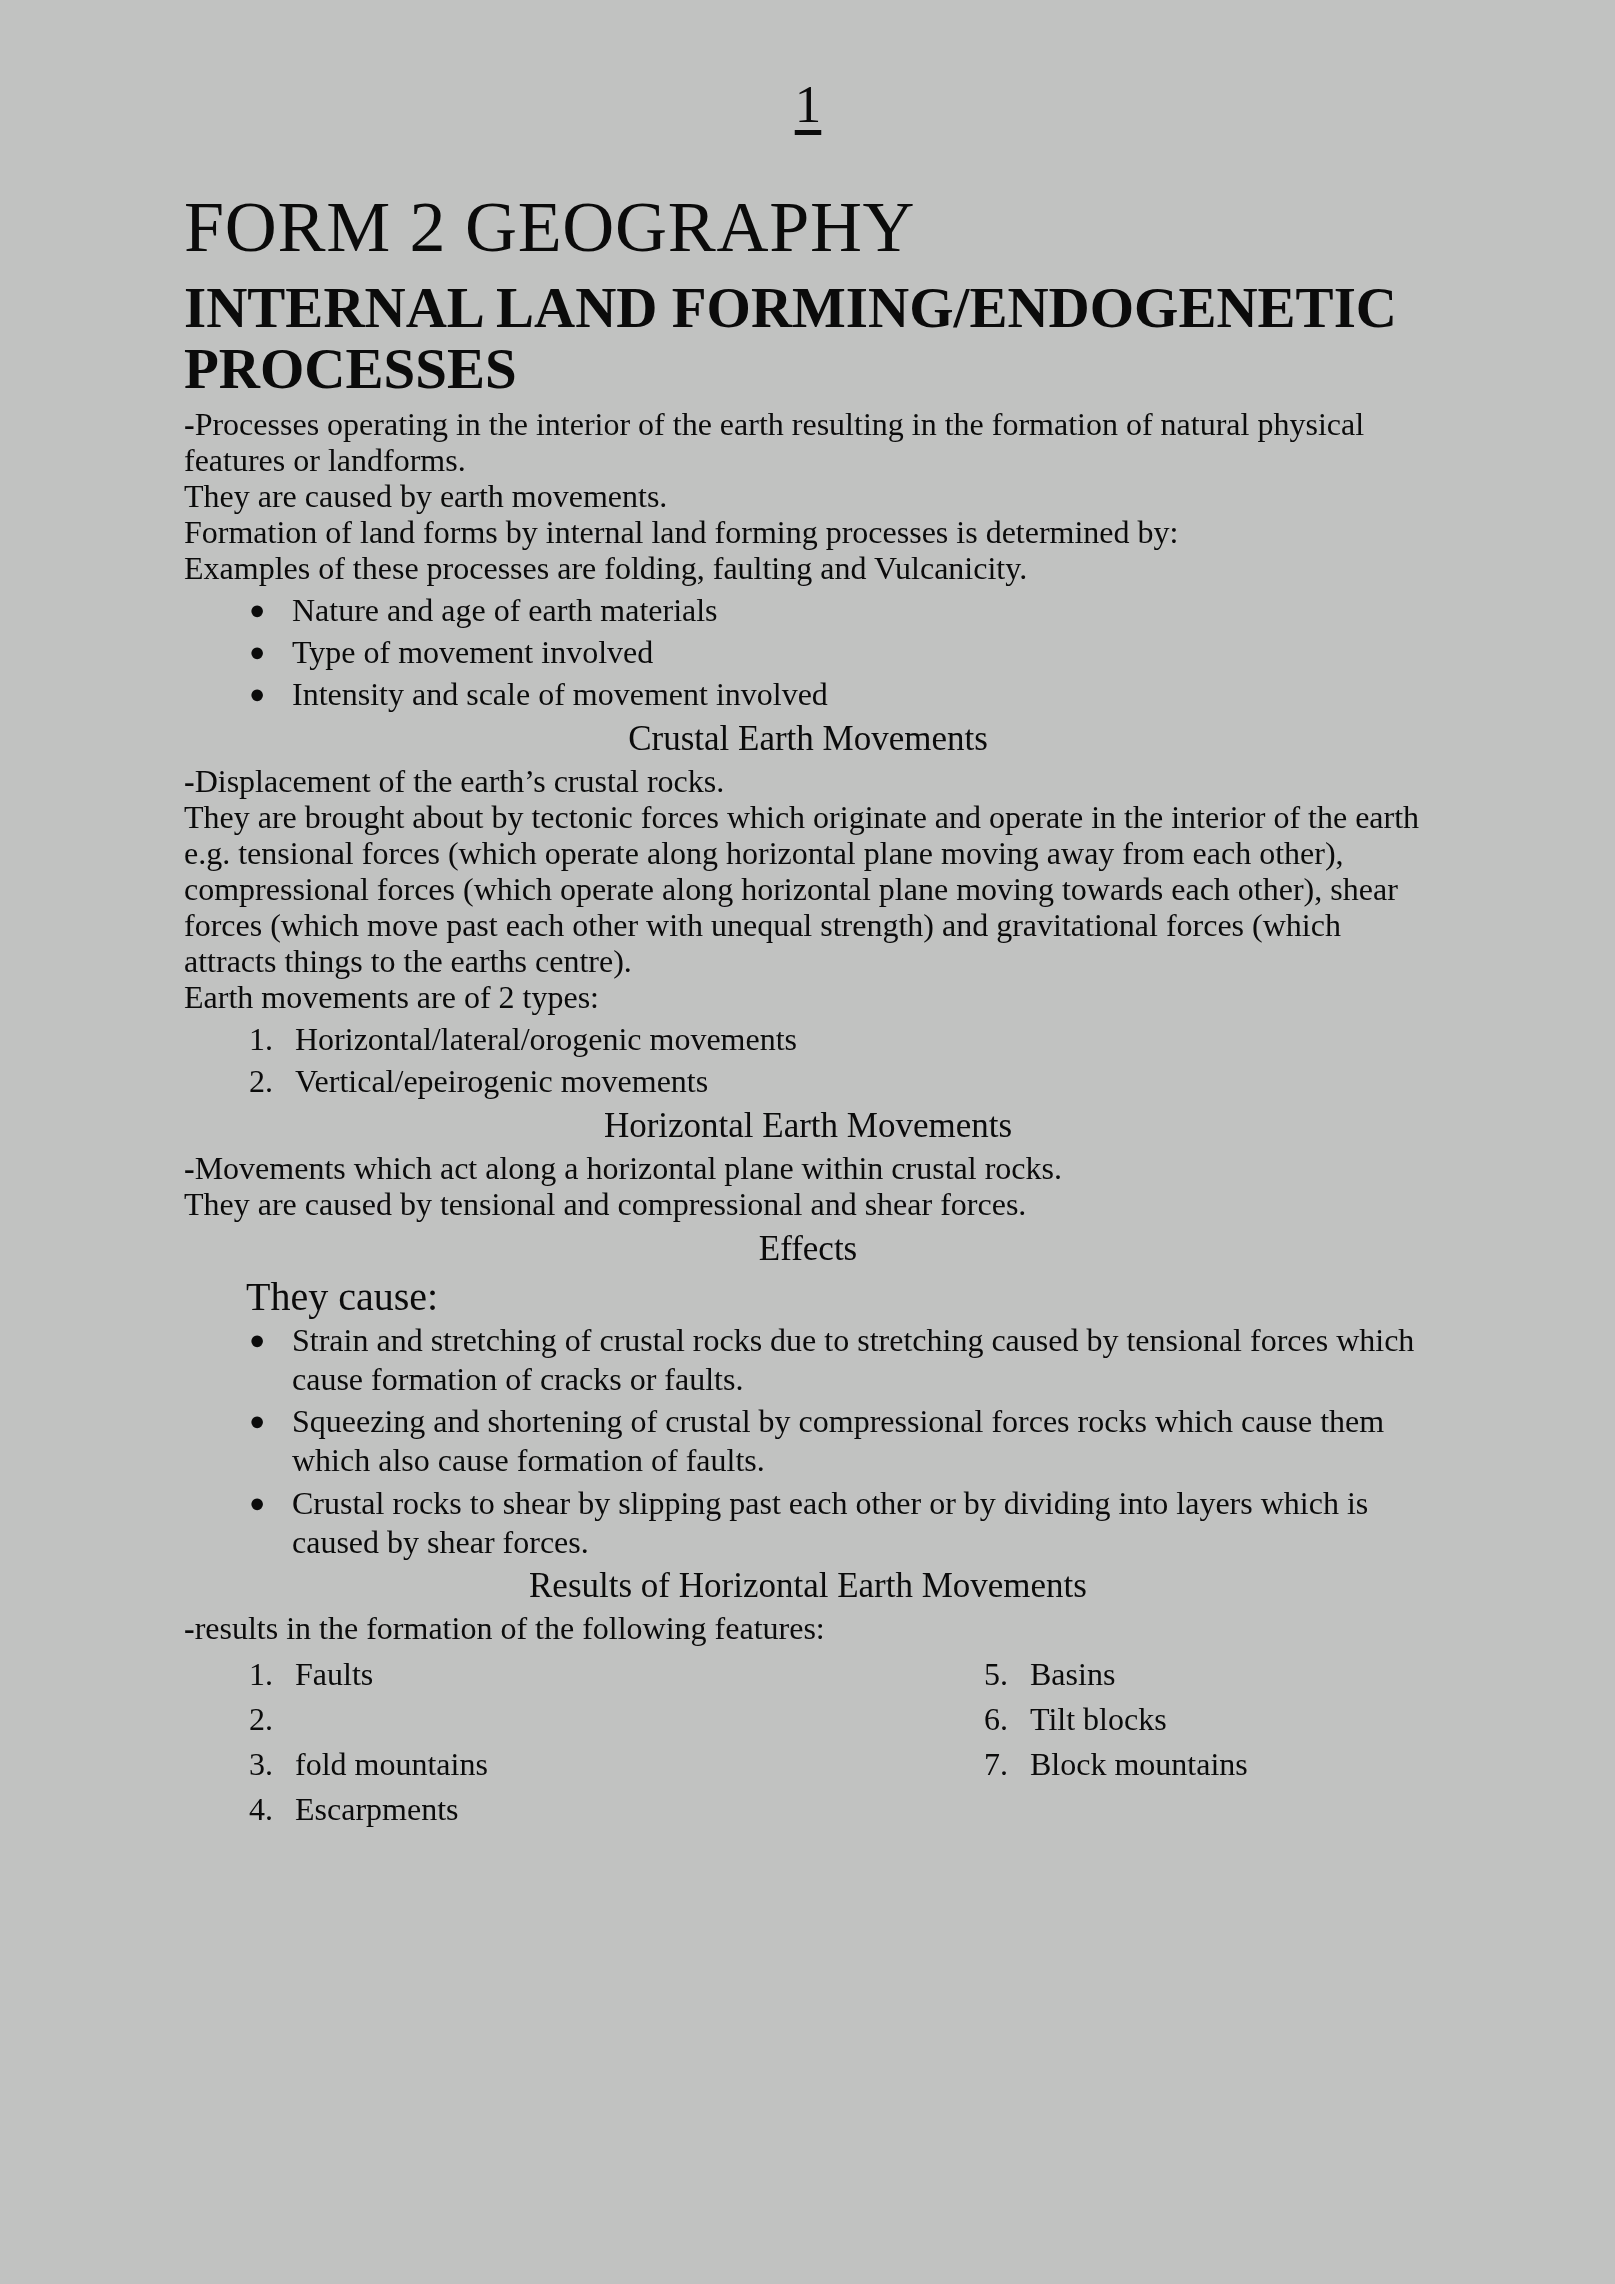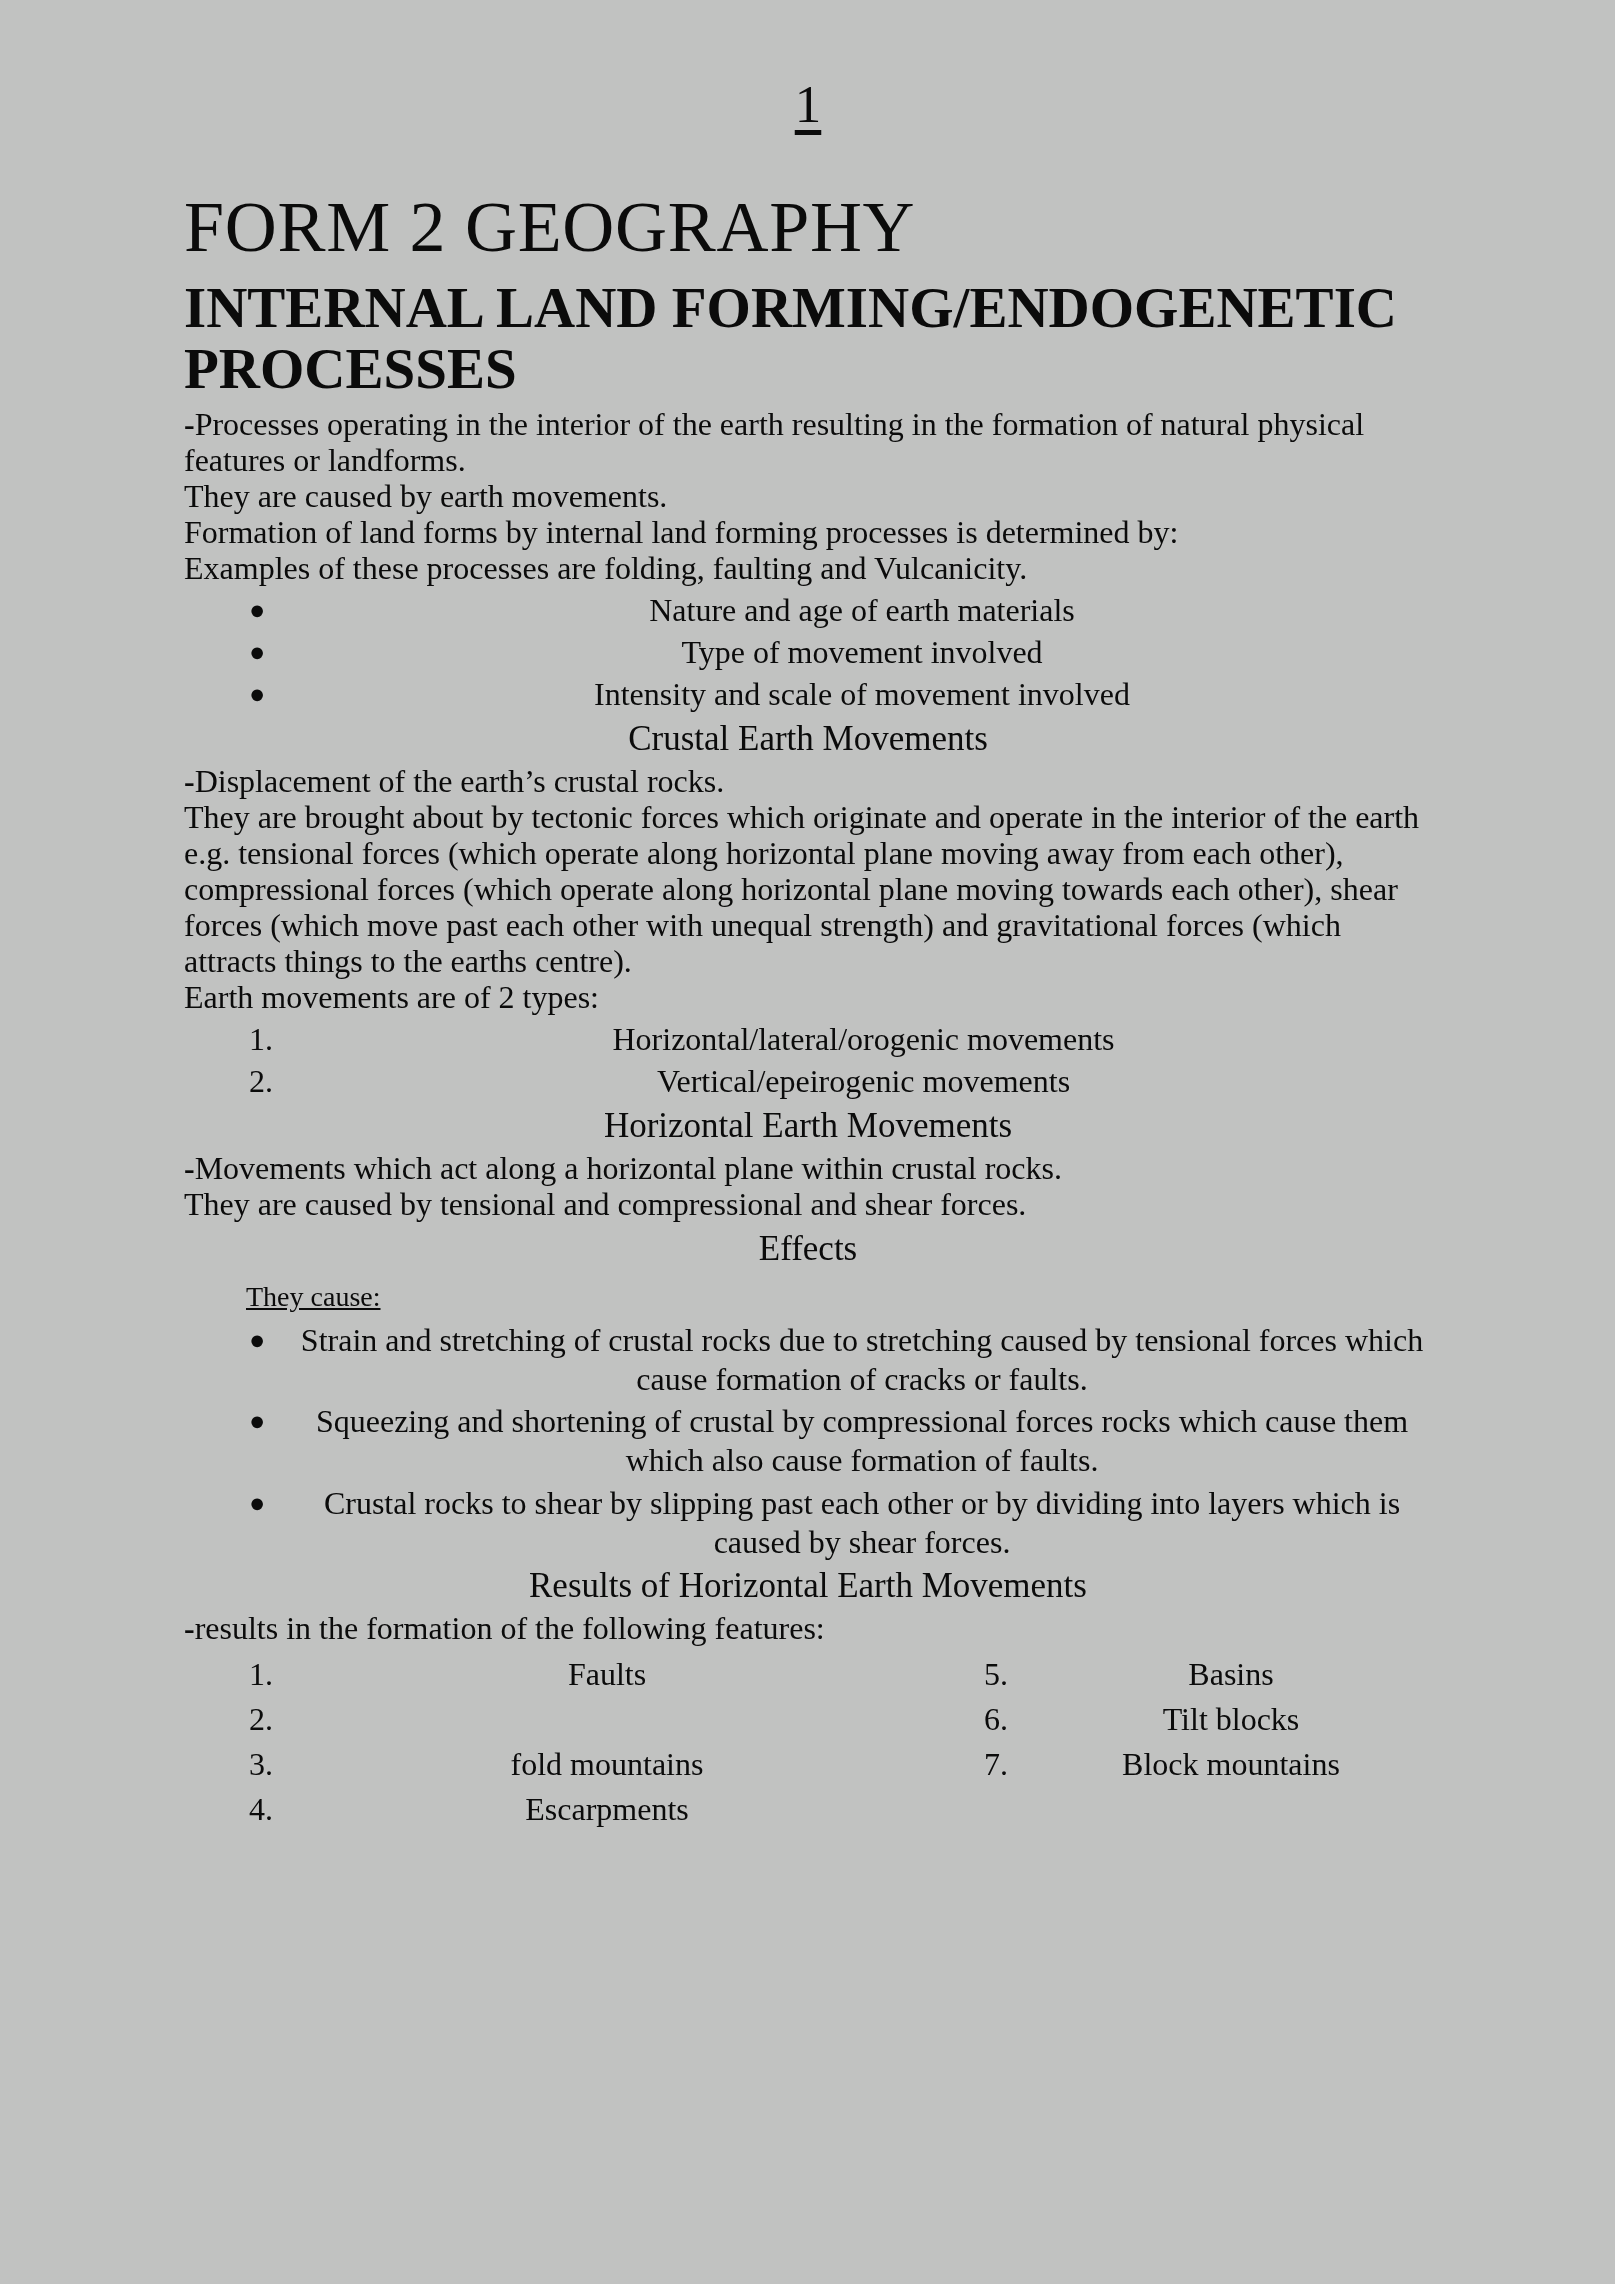--- a/index.html
+++ b/index.html
@@ -80,28 +80,26 @@
     width: 43px;
     font-size: 27px;
     line-height: 39px;
   }
   .n-marker {
     flex: none;
     width: 46px;
   }
   .li-text {
     flex: 1 1 auto;
-    text-align: center;
   }
   .lead-in {
-    font-size: 28px;
+    font-size: 40px;
     line-height: 39px;
     margin: 6.5px 0 3.9px 0;
     padding-left: 62px;
-    text-decoration: underline;
   }
   .features {
     display: flex;
     margin-top: 3.9px;
   }
   .features .fcol-1 {
     width: 735px;
     flex: none;
   }
   .features .fcol-2 {

